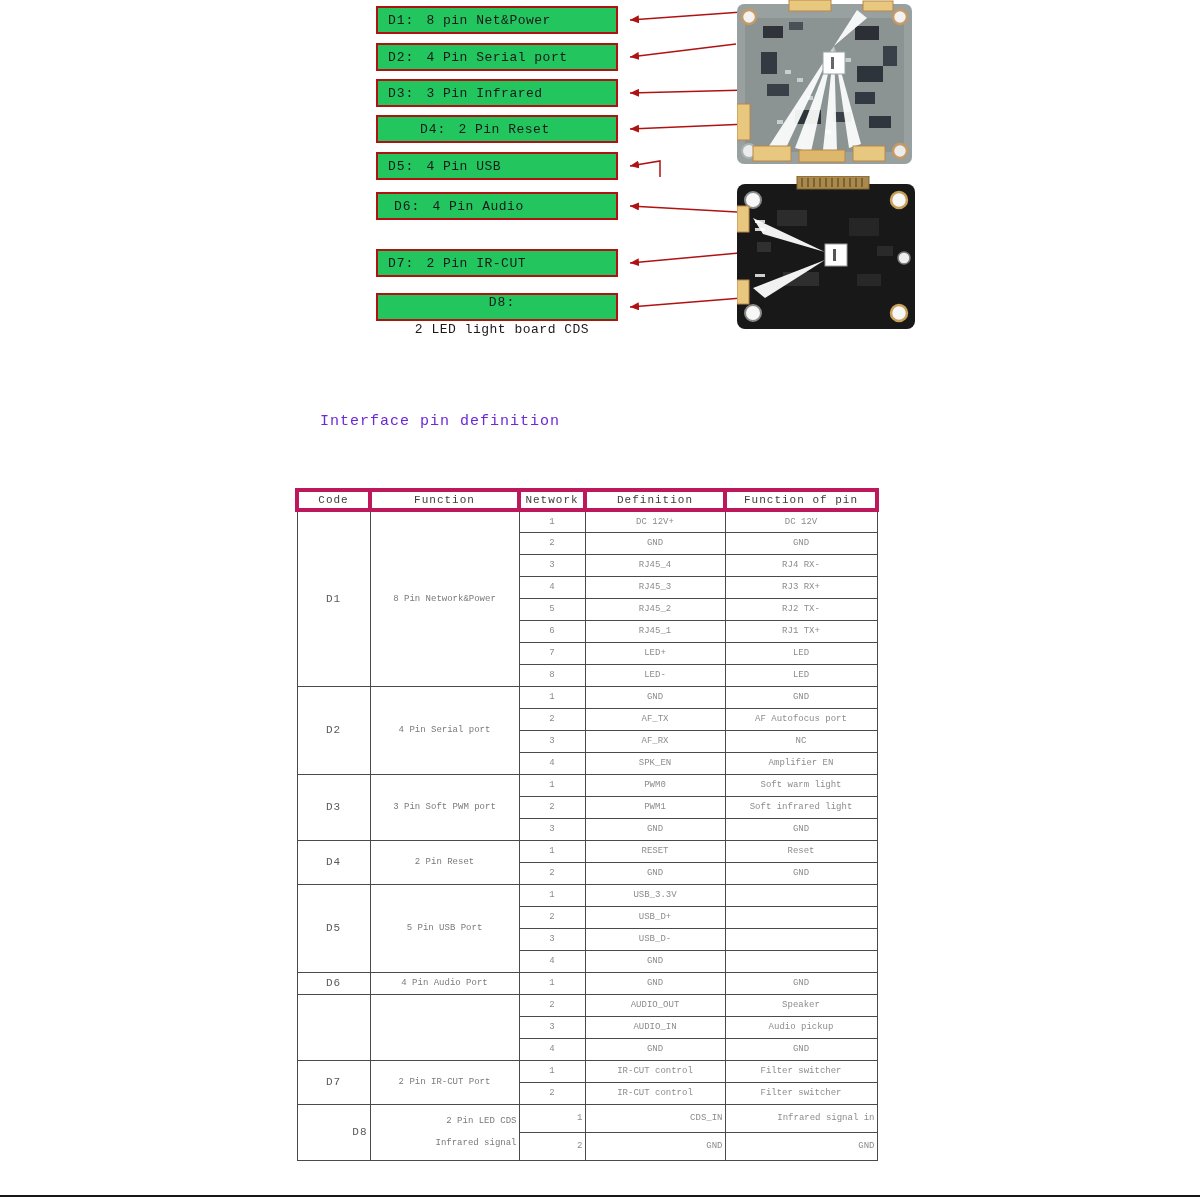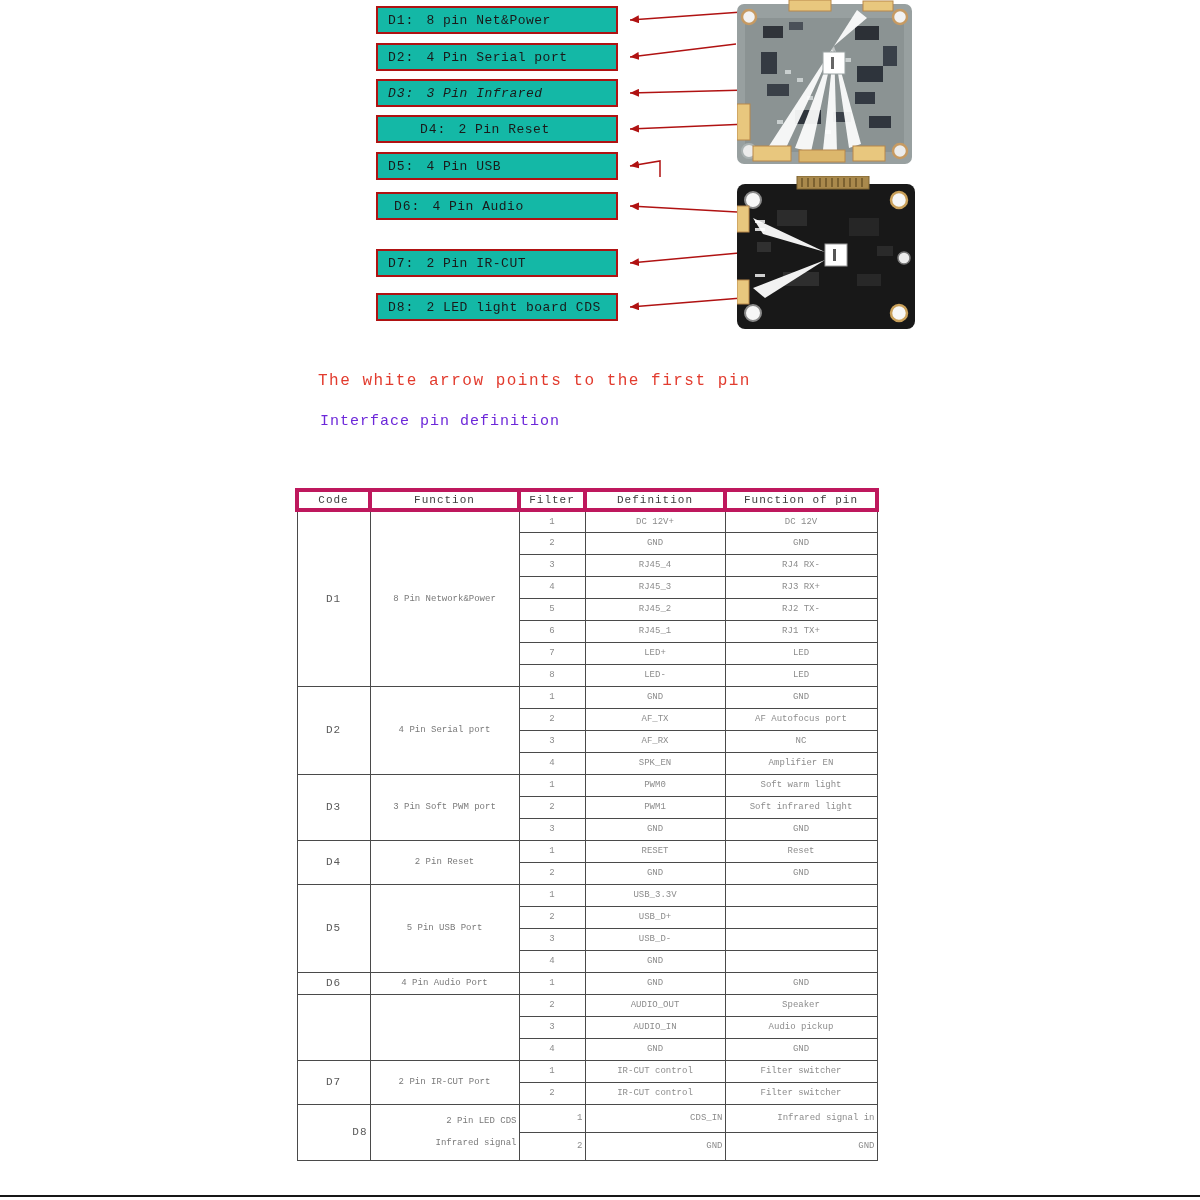--- a/index.html
+++ b/index.html
@@ -2,21 +2,21 @@
 <html><head>
 <meta charset="utf-8">
 <style>
   * { margin:0; padding:0; box-sizing:border-box; }
   html,body { background:#ffffff; }
   body { width:1200px; height:1200px; font-family:"Liberation Mono","DejaVu Sans Mono",monospace; }
   .page { position:relative; width:1200px; height:1200px; background:#fff; overflow:hidden; }
 
   
   .lbox { position:absolute; left:376px; width:242px; height:28px; border:2px solid #b01212;
-          background:#14b8a6; display:flex; align-items:center; padding-left:10px; gap:12px;
+          background:#22c55e; display:flex; align-items:center; padding-left:10px; gap:12px;
           font-size:13px; color:#1a1a1a; }
   .lcode { letter-spacing:1px; }
   .ltext { letter-spacing:0.5px; }
 
   .arrows { position:absolute; left:0; top:0; pointer-events:none; }
 
   .board-top { position:absolute; left:737px; top:0; }
   .board-bot { position:absolute; left:737px; top:176px; }
 
   .red-note  { position:absolute; left:318px; top:372px; font-size:16px; color:#e23b2e; letter-spacing:1.5px; }
@@ -42,41 +42,41 @@
 
   <div id="labels">
       <div class="lbox" style="top: 6px;">
         <span class="lcode">D1:</span>
         <span class="ltext">8 pin Net&amp;Power</span>
       </div>
       <div class="lbox" style="top: 43px;">
         <span class="lcode">D2:</span>
         <span class="ltext">4 Pin Serial port</span>
       </div>
-      <div class="lbox" style="top: 79px; font-style: italic;">
+      <div class="lbox" style="top: 79px;">
         <span class="lcode">D3:</span>
         <span class="ltext">3 Pin Infrared</span>
       </div>
       <div class="lbox" style="top: 115px; padding-left: 42px;">
         <span class="lcode">D4:</span>
         <span class="ltext">2 Pin Reset</span>
       </div>
       <div class="lbox" style="top: 152px;">
         <span class="lcode">D5:</span>
         <span class="ltext">4 Pin USB</span>
       </div>
       <div class="lbox" style="top: 192px; padding-left: 16px;">
         <span class="lcode">D6:</span>
         <span class="ltext">4 Pin Audio</span>
       </div>
       <div class="lbox" style="top: 249px;">
         <span class="lcode">D7:</span>
         <span class="ltext">2 Pin IR-CUT</span>
       </div>
-      <div class="lbox" style="top: 293px;">
+      <div class="lbox" style="top: 293px; flex-direction: column;">
         <span class="lcode">D8:</span>
         <span class="ltext">2 LED light board CDS</span>
       </div>
     </div>
 
   <svg class="arrows" width="1200" height="345">
     <defs>
       <marker id="ah" markerWidth="10" markerHeight="8" refX="9" refY="4" orient="auto" markerUnits="userSpaceOnUse">
         <path d="M0,0 L9,4 L0,8 Z" fill="#b01212"></path>
       </marker>
@@ -171,36 +171,35 @@
       <circle cx="16" cy="24" r="8" fill="#f7f7f7" stroke="#8a8a8a" stroke-width="2"></circle>
       <circle cx="162" cy="24" r="8" fill="#f7f7f7" stroke="#c9a05a" stroke-width="2.5"></circle>
       <circle cx="16" cy="137" r="8" fill="#f7f7f7" stroke="#8a8a8a" stroke-width="2"></circle>
       <circle cx="162" cy="137" r="8" fill="#f7f7f7" stroke="#c9a05a" stroke-width="2.5"></circle>
       <circle cx="167" cy="82" r="6" fill="#ededed" stroke="#777" stroke-width="1.5"></circle>
       <rect x="0" y="30" width="12" height="26" fill="#e8c77e" stroke="#b8874a"></rect>
       <rect x="0" y="104" width="12" height="24" fill="#e8c77e" stroke="#b8874a"></rect>
     </svg>
   </div>
 
-  <div class="red-note">The white arrow points to the first pin</div>
   <div class="tbl-title">Interface pin definition</div>
 
   <table id="pin-table">
     <colgroup>
       <col style="width:73px">
         <col style="width:149px">
         <col style="width:66px">
       <col style="width:140px">
         <col style="width:152px">
     </colgroup>
     <tbody id="pin-tbody">
         <tr>
           <th>Code</th>
           <th>Function</th>
-          <th>Filter</th>
+          <th>Network</th>
           <th>Definition</th>
           <th>Function of pin</th>
         </tr>
         <tr>
           <td class="code" rowspan="8">D1</td>
           <td class="func" rowspan="8">
             <div>8 Pin Network&amp;Power</div>
           </td>
           <td class="num">1</td>
           <td class="def">DC 12V+</td>

